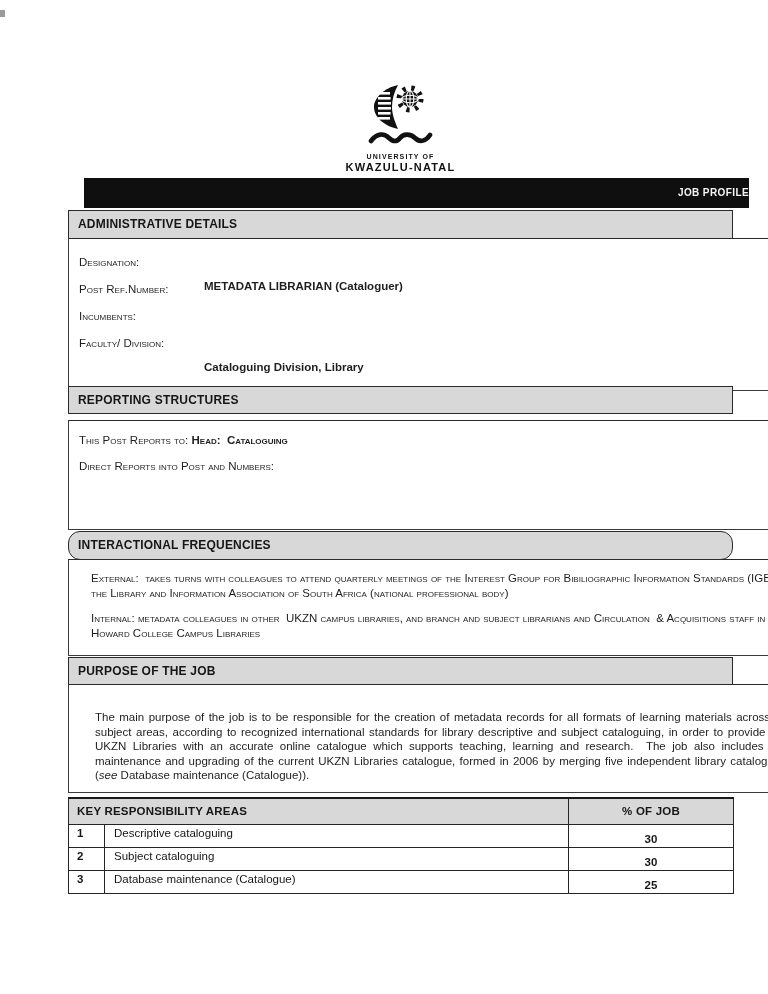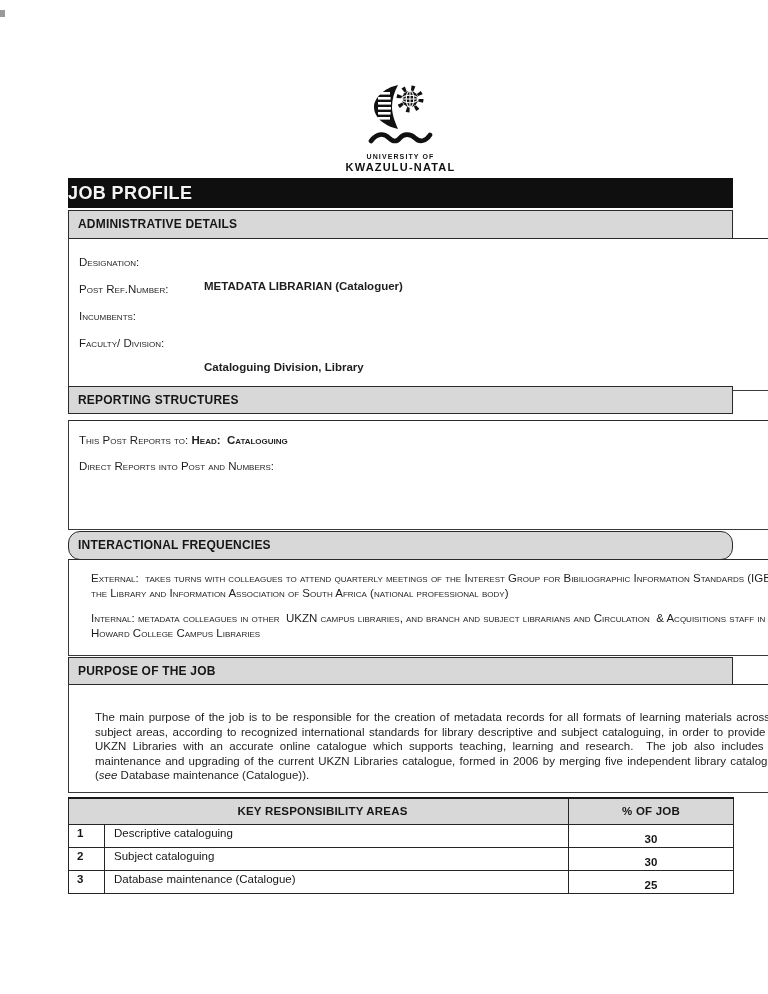--- a/index.html
+++ b/index.html
@@ -15,24 +15,24 @@
   .scan-artifact{position:absolute;left:0;top:10px;width:5px;height:7px;background:#9a9a9a;}
 
   
   .logo{position:absolute;left:68px;top:84px;width:665px;text-align:center;line-height:1;}
   .logo svg{display:inline-block;}
   .logo-line1{font-size:7px;font-weight:bold;letter-spacing:1.1px;margin-top:2px;color:#151515;}
   .logo-line2{font-size:11px;font-weight:bold;letter-spacing:1.2px;margin-top:2px;color:#111;}
 
   
   .titlebar{
-    position:absolute;left:68px;top:178px;width:665px;height:30px;
+    position:absolute;left:84px;top:178px;width:665px;height:30px;
     background:#0f0f0f;color:#f5f5f5;
-    font-size:18px;font-weight:bold;letter-spacing:.4px;
-    line-height:30px;text-align:left;box-sizing:border-box;
+    font-size:10px;font-weight:bold;letter-spacing:.4px;
+    line-height:30px;text-align:right;box-sizing:border-box;
   }
 
   
   .sec-hdr{
     position:absolute;left:68px;width:665px;height:29px;box-sizing:border-box;
     background:#d8d8d8;border:1px solid #2a2a2a;
     font-size:12px;font-weight:bold;color:#161616;
     line-height:27px;padding-left:9px;letter-spacing:.2px;
   }
   .sec-box{
@@ -72,21 +72,21 @@
     table-layout:fixed;
   }
   .kra-table,
   .kra-table th,
   .kra-table td{border:1.5px solid #252525;}
   .kra-table{border-top:2.5px solid #1a1a1a;}
   .kra-table th{
     background:#d8d8d8;height:26px;font-weight:bold;letter-spacing:.2px;
     padding:0;box-sizing:border-box;
   }
-  th.kra-head{text-align:center;padding-left:8px;}
+  th.kra-head{text-align:left;padding-left:8px;}
   th.pct-head{text-align:center;}
   .kra-table td{height:23px;padding:0;box-sizing:border-box;background:#fff;}
   td.cell-num{font-weight:bold;vertical-align:top;padding:2px 0 0 8px;}
   td.cell-area{vertical-align:top;padding:2px 0 0 9px;}
   td.cell-pct{font-weight:bold;text-align:center;vertical-align:bottom;padding-bottom:2px;}
 </style>
 </head>
 <body>
 
 <div class="page">

